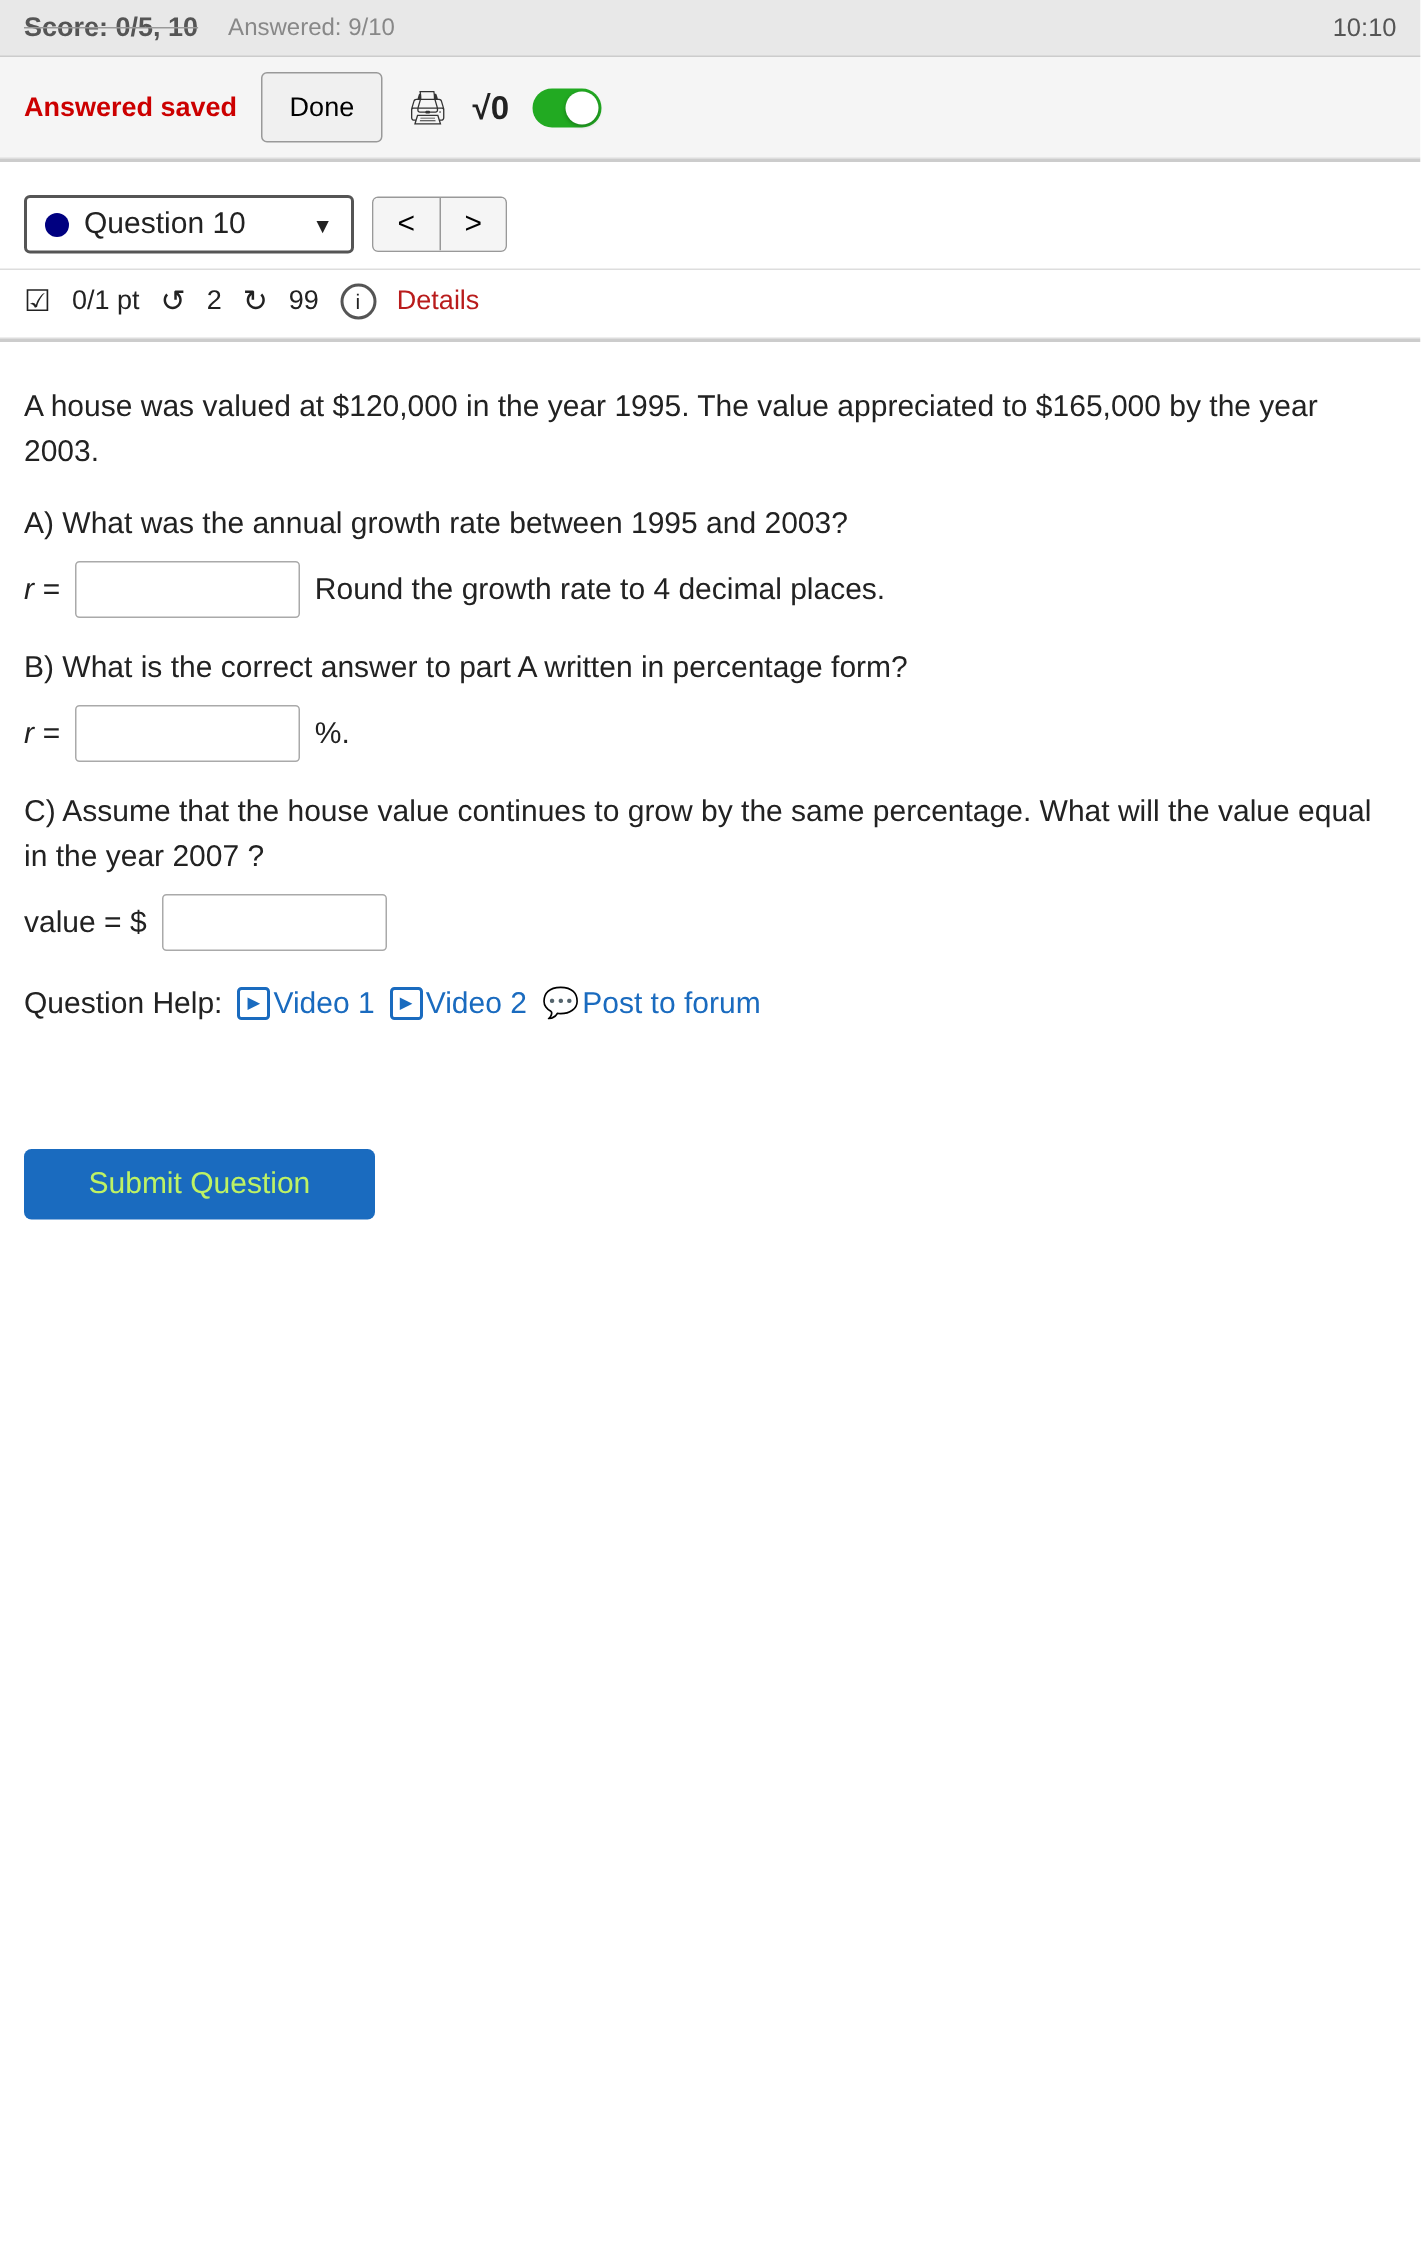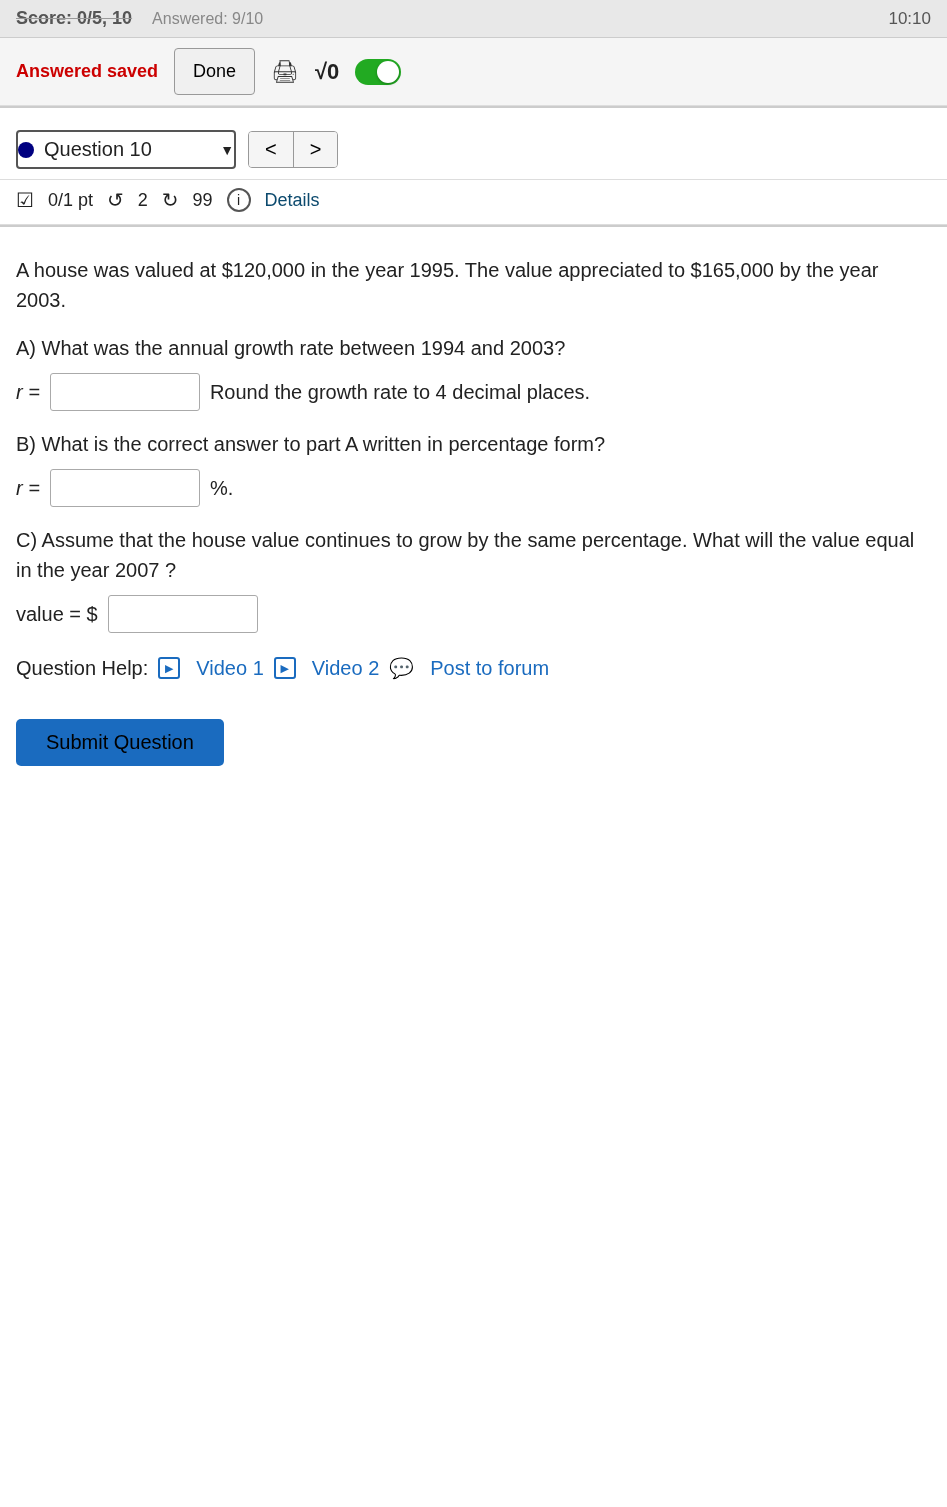--- a/index.html
+++ b/index.html
@@ -109,21 +109,21 @@
       align-items: center;
       gap: 12px;
       border-bottom: 1px solid #ddd;
     }
 
     .question-dropdown {
       display: flex;
       align-items: center;
       border: 2px solid #555;
       border-radius: 4px;
-      padding: 6px 0;
+      padding: 6px 12px;
       font-size: 20px;
       gap: 10px;
       min-width: 220px;
       cursor: pointer;
       background: #fff;
     }
 
     .q-dot {
       width: 16px;
       height: 16px;
@@ -160,21 +160,21 @@
     .info-bar {
       padding: 8px 16px 12px 16px;
       display: flex;
       align-items: center;
       gap: 14px;
       font-size: 18px;
       border-bottom: 1px solid #ddd;
     }
 
     .details-link {
-      color: #0c4a6e;
+      color: #b91c1c;
       font-size: 18px;
     }
 
     .main-content {
       padding: 16px 16px 20px 16px;
       font-size: 20px;
       line-height: 1.5;
     }
 
     .problem-text {
@@ -216,21 +216,21 @@
       gap: 10px;
       flex-wrap: wrap;
       font-size: 20px;
     }
 
     .help-link {
       color: #1a6bbf;
       text-decoration: none;
       display: flex;
       align-items: center;
-      gap: 16px;
+      gap: 2px;
       font-size: 20px;
     }
 
     .play-icon {
       display: inline-block;
       width: 22px;
       height: 22px;
       border: 2px solid #1a6bbf;
       border-radius: 3px;
       position: relative;
@@ -252,27 +252,28 @@
       font-size: 20px;
       color: #1a6bbf;
     }
 
     .submit-area {
       padding: 16px 16px 24px 16px;
     }
 
     .submit-button {
       background: #1a6bbf;
-      color: #000000;
+      color: #bef264;
       border: none;
       border-radius: 5px;
-      padding: 12px 30px;
+      padding: 12px 43px;
       font-size: 20px;
       cursor: pointer;
       min-width: 200px;
+      margin-top: 46px;
     }
 
     .r-italic {
       font-style: italic;
       font-size: 20px;
     }
 
     .value-label {
       font-size: 20px;
     }
@@ -324,21 +325,21 @@
   <span style="font-size:20px;border:2px solid #555;border-radius:50%;width:24px;height:24px;display:inline-flex;align-items:center;justify-content:center;font-size:14px;">i</span>
   <span class="details-link">Details</span>
 </div>
 
 <hr class="divider">
 
 <div class="main-content">
 
   <div class="problem-text">A house was valued at $120,000 in the year 1995. The value appreciated to $165,000 by the year 2003.</div>
 
-  <div class="part-label">A) What was the annual growth rate between 1994 and 2003?</div>
+  <div class="part-label">A) What was the annual growth rate between 1995 and 2003?</div>
   <div class="input-row">
     <span class="r-italic">r =</span>
     <input class="input-box" type="text" value="" style="">
     <span class="italic-text">Round the growth rate to 4 decimal places.</span>
   </div>
 
   <div class="part-label">B) What is the correct answer to part A written in percentage form?</div>
   <div class="input-row">
     <span class="r-italic">r =</span>
     <input class="input-box" type="text" value="" style="">

